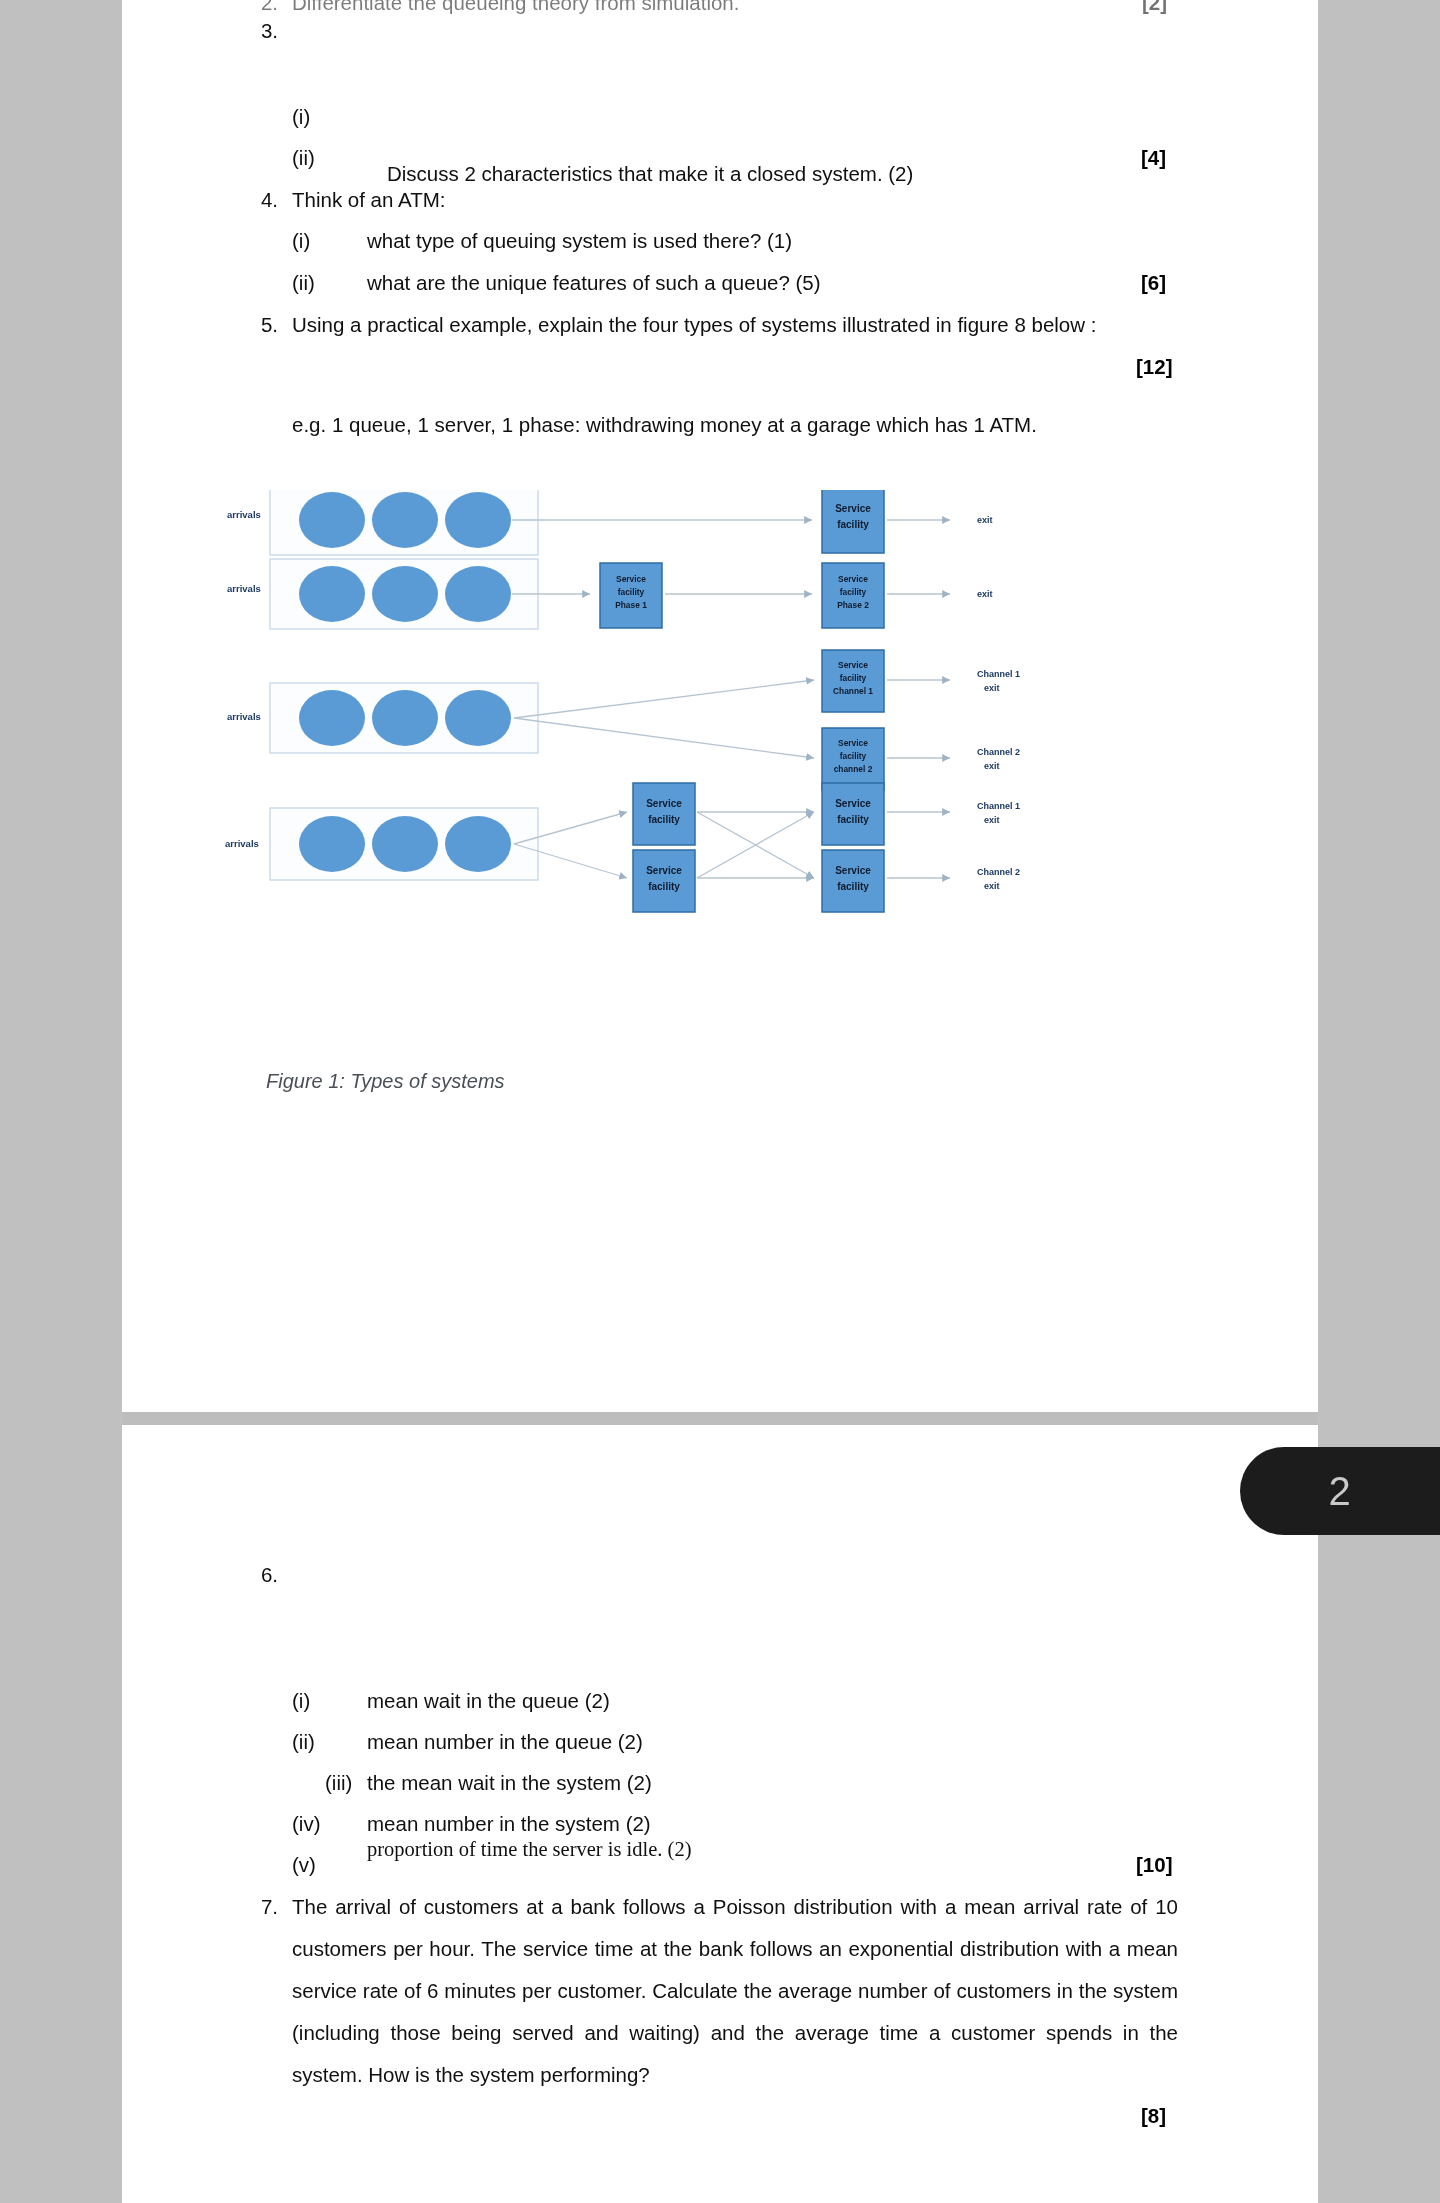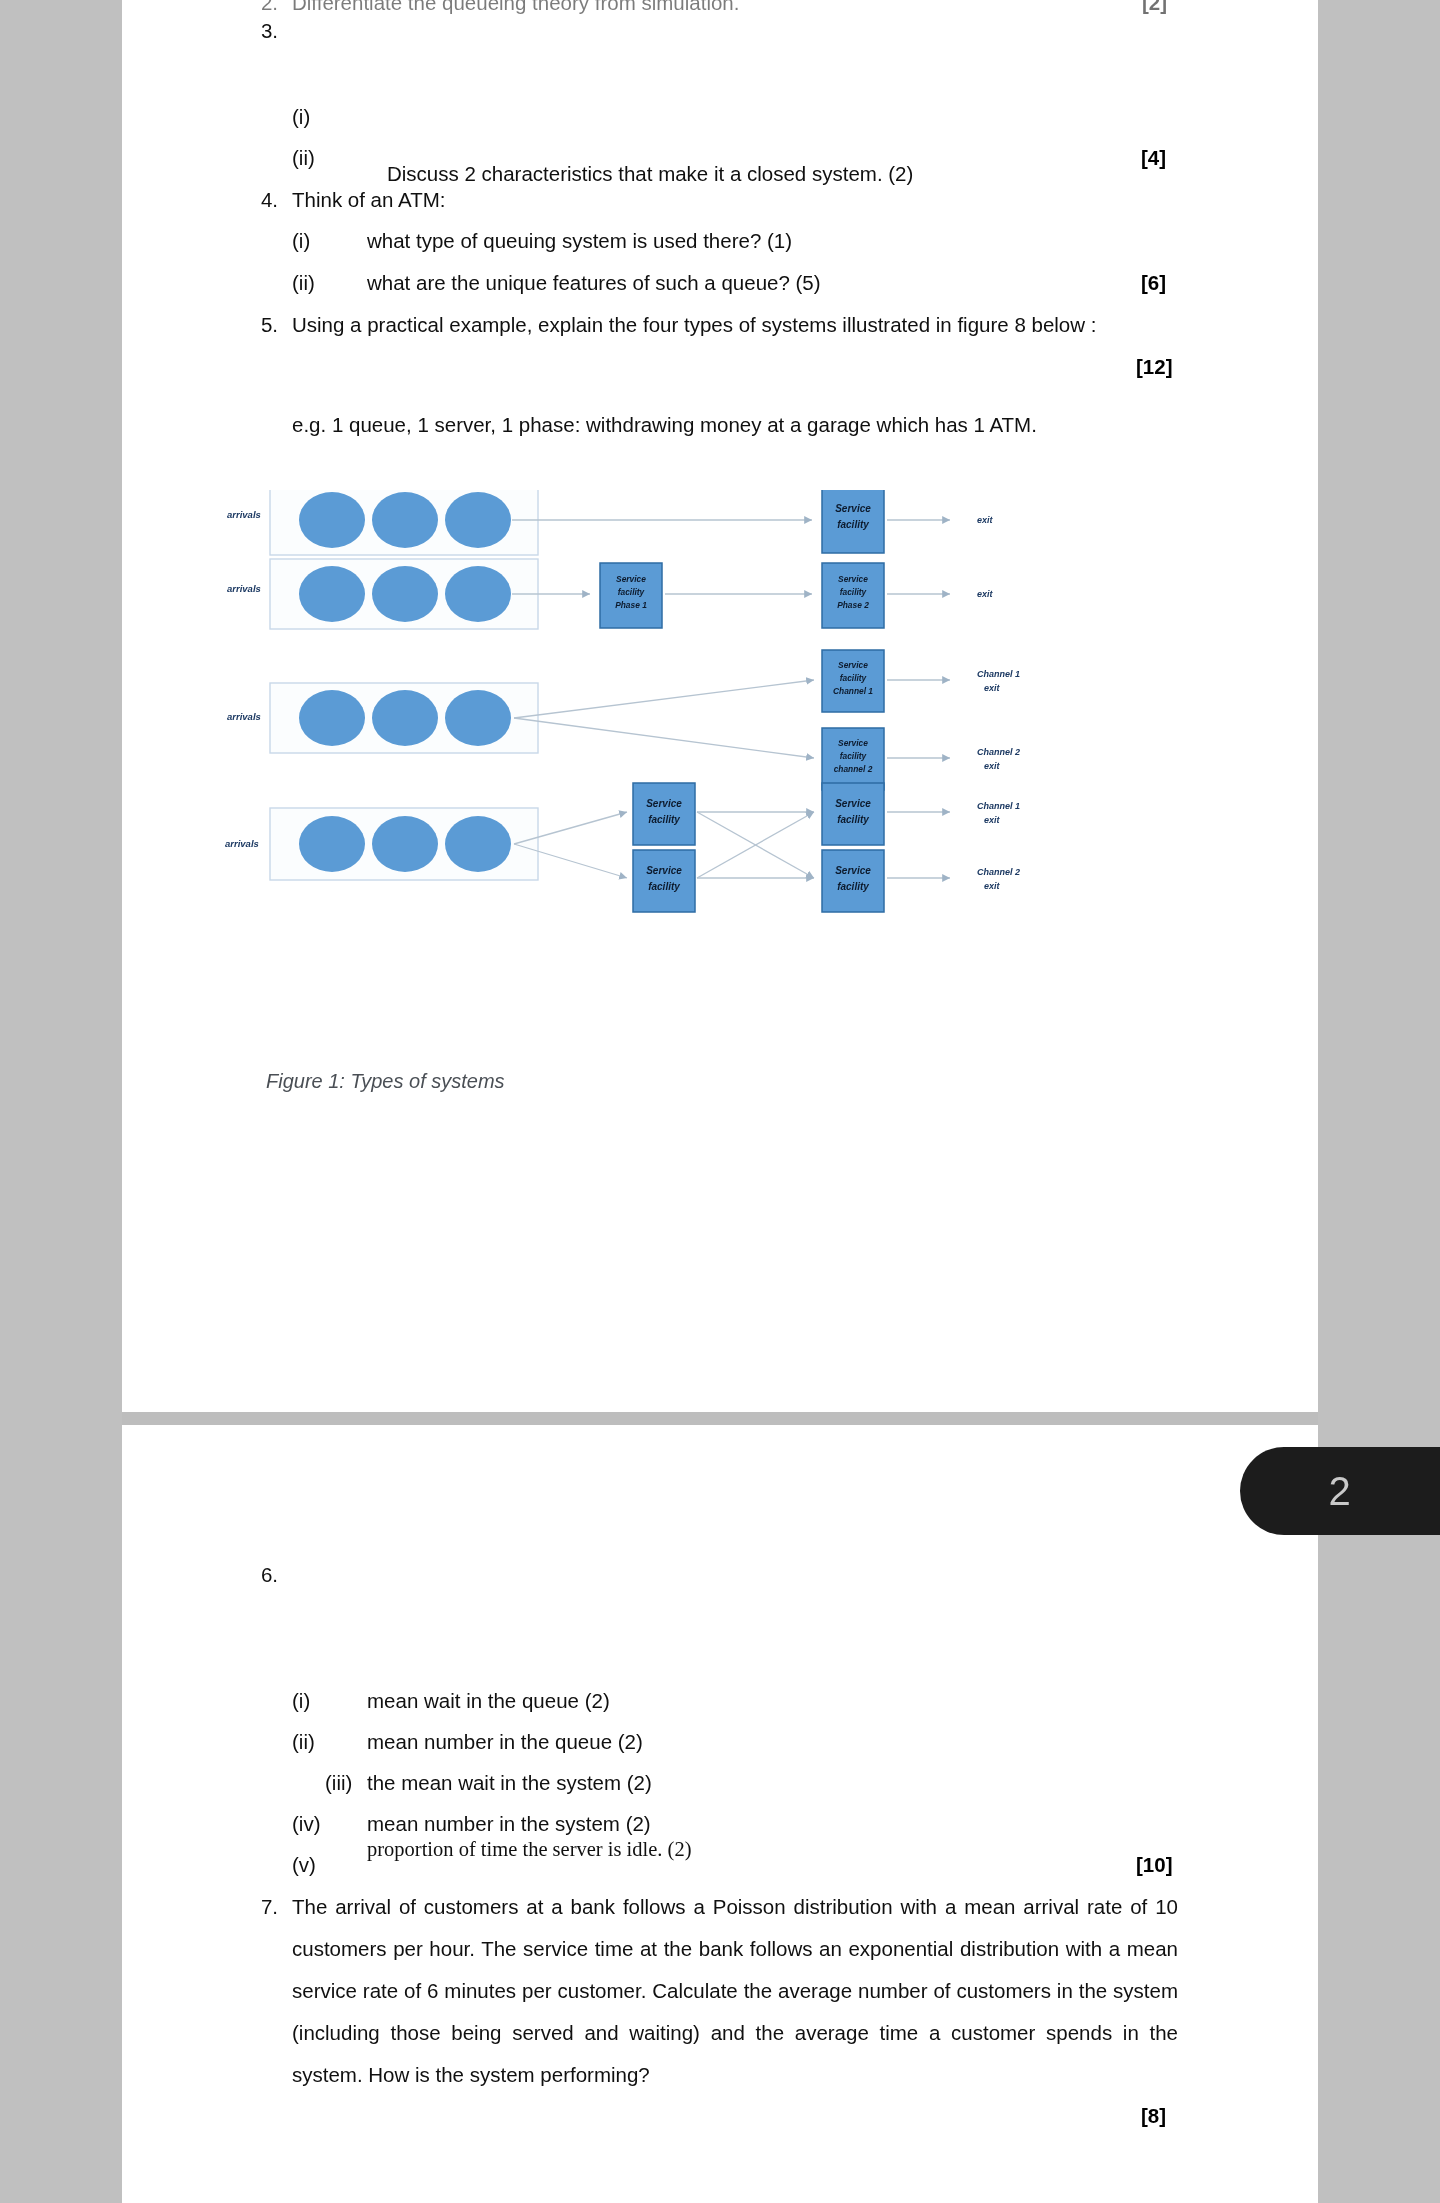--- a/index.html
+++ b/index.html
@@ -101,21 +101,20 @@
     letter-spacing: 1px;
   }
 
   
   #figure {
     position: absolute;
     left: 122px;
     top: 490px;
     width: 1196px;
     height: 580px;
-    font-style: italic;
   }
   #figure svg { display: block; }
 
   .lbl-arr { font-size: 9.5px; fill: #1d3a63; font-weight: bold; font-family: "Liberation Sans", sans-serif; }
   .lbl-exit { font-size: 9px; fill: #1d3a63; font-weight: bold; font-family: "Liberation Sans", sans-serif; }
   .lbl-box { font-size: 10px; fill: #0d1b2e; font-weight: bold; font-family: "Liberation Sans", sans-serif; }
   .lbl-box-sm { font-size: 8.4px; fill: #0d1b2e; font-weight: bold; font-family: "Liberation Sans", sans-serif; }
   .lbl-phase { font-size: 9px; fill: #1d3a63; font-weight: bold; font-family: "Liberation Sans", sans-serif; }
   .lbl-chan { font-size: 9px; fill: #1d3a63; font-weight: bold; font-family: "Liberation Sans", sans-serif; }
 </style>

